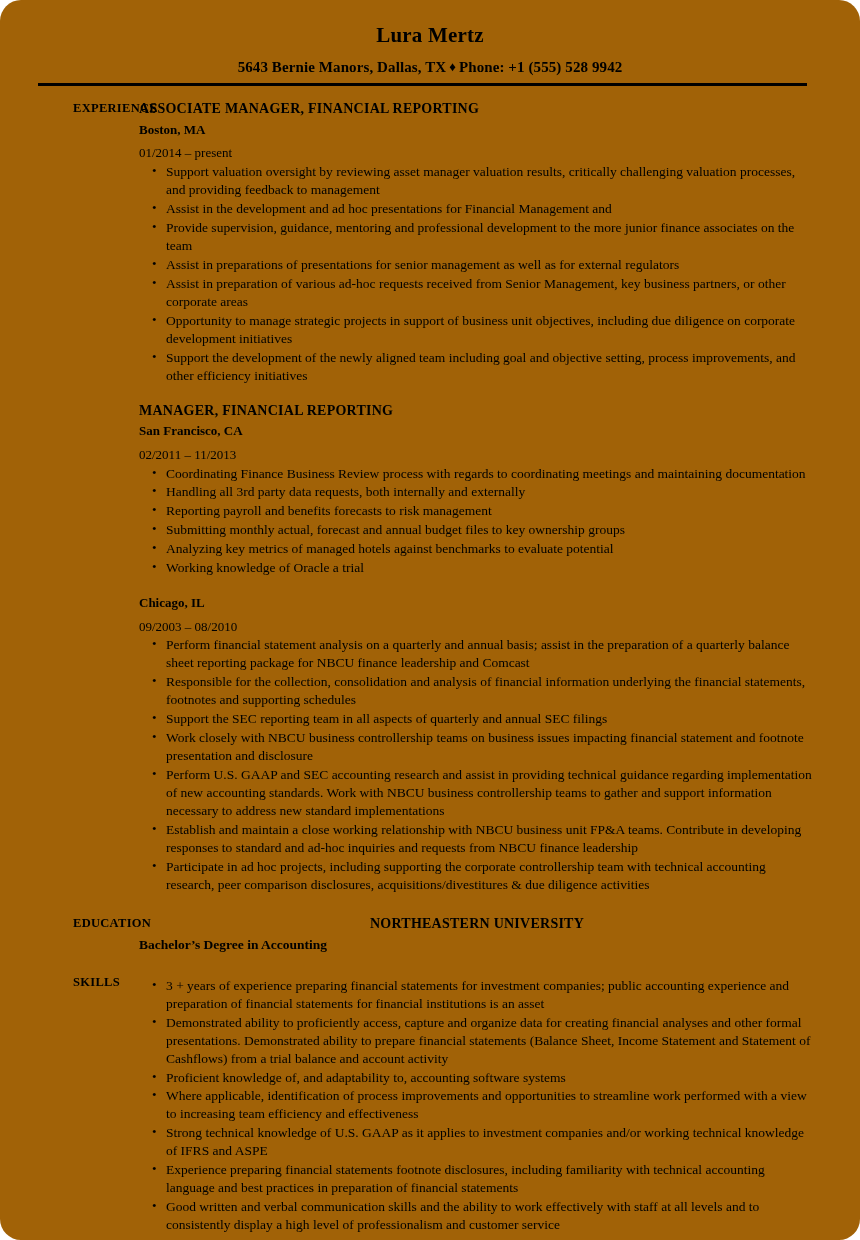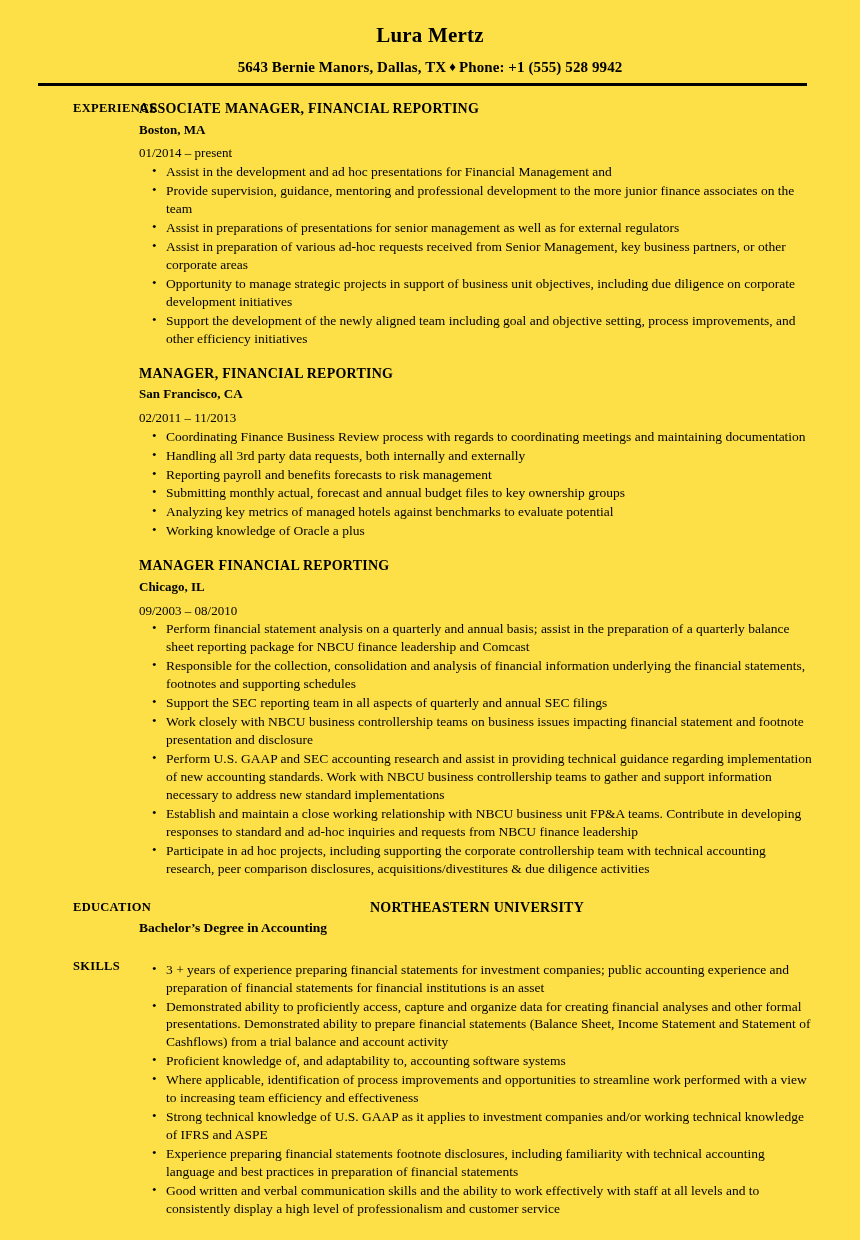--- a/index.html
+++ b/index.html
@@ -11,22 +11,23 @@
     width: 860px;
     height: 1240px;
     overflow: hidden;
     font-family: "Liberation Serif", "DejaVu Serif", serif;
     color: #000000;
   }
   .page {
     position: relative;
     width: 860px;
     height: 1240px;
-    background: #fde047;
+    background: #a16207;
     overflow: hidden;
+    border-radius: 21px;
   }
 
   
   .resume-header {
     padding-top: 24px;
     text-align: center;
   }
   .candidate-name {
     font-size: 21px;
     font-weight: bold;
@@ -154,45 +155,45 @@
 
   <div class="section" id="experience-section">
     <div class="section-label">EXPERIENCE</div>
     <div class="section-body">
 
       <div class="job">
         <div class="job-title">ASSOCIATE MANAGER, FINANCIAL REPORTING</div>
         <div class="job-location">Boston, MA</div>
         <div class="job-dates">01/2014 – present</div>
         <ul class="bullets">
+          <li>Support valuation oversight by reviewing asset manager valuation results, critically challenging valuation processes, and providing feedback to management</li>
           <li>Assist in the development and ad hoc presentations for Financial Management and</li>
           <li>Provide supervision, guidance, mentoring and professional development to the more junior finance associates on the team</li>
           <li>Assist in preparations of presentations for senior management as well as for external regulators</li>
           <li>Assist in preparation of various ad-hoc requests received from Senior Management, key business partners, or other corporate areas</li>
           <li>Opportunity to manage strategic projects in support of business unit objectives, including due diligence on corporate development initiatives</li>
           <li>Support the development of the newly aligned team including goal and objective setting, process improvements, and other efficiency initiatives</li>
         </ul>
       </div>
 
       <div class="job">
         <div class="job-title">MANAGER, FINANCIAL REPORTING</div>
         <div class="job-location">San Francisco, CA</div>
         <div class="job-dates">02/2011 – 11/2013</div>
         <ul class="bullets">
           <li>Coordinating Finance Business Review process with regards to coordinating meetings and maintaining documentation</li>
           <li>Handling all 3rd party data requests, both internally and externally</li>
           <li>Reporting payroll and benefits forecasts to risk management</li>
           <li>Submitting monthly actual, forecast and annual budget files to key ownership groups</li>
           <li>Analyzing key metrics of managed hotels against benchmarks to evaluate potential</li>
-          <li>Working knowledge of Oracle a plus</li>
+          <li>Working knowledge of Oracle a trial</li>
         </ul>
       </div>
 
       <div class="job">
-        <div class="job-title">MANAGER FINANCIAL REPORTING</div>
         <div class="job-location">Chicago, IL</div>
         <div class="job-dates">09/2003 – 08/2010</div>
         <ul class="bullets">
           <li>Perform financial statement analysis on a quarterly and annual basis; assist in the preparation of a quarterly balance sheet reporting package for NBCU finance leadership and Comcast</li>
           <li>Responsible for the collection, consolidation and analysis of financial information underlying the financial statements, footnotes and supporting schedules</li>
           <li>Support the SEC reporting team in all aspects of quarterly and annual SEC filings</li>
           <li>Work closely with NBCU business controllership teams on business issues impacting financial statement and footnote presentation and disclosure</li>
           <li>Perform U.S. GAAP and SEC accounting research and assist in providing technical guidance regarding implementation of new accounting standards. Work with NBCU business controllership teams to gather and support information necessary to address new standard implementations</li>
           <li>Establish and maintain a close working relationship with NBCU business unit FP&amp;A teams. Contribute in developing responses to standard and ad-hoc inquiries and requests from NBCU finance leadership</li>
           <li>Participate in ad hoc projects, including supporting the corporate controllership team with technical accounting research, peer comparison disclosures, acquisitions/divestitures &amp; due diligence activities</li>

